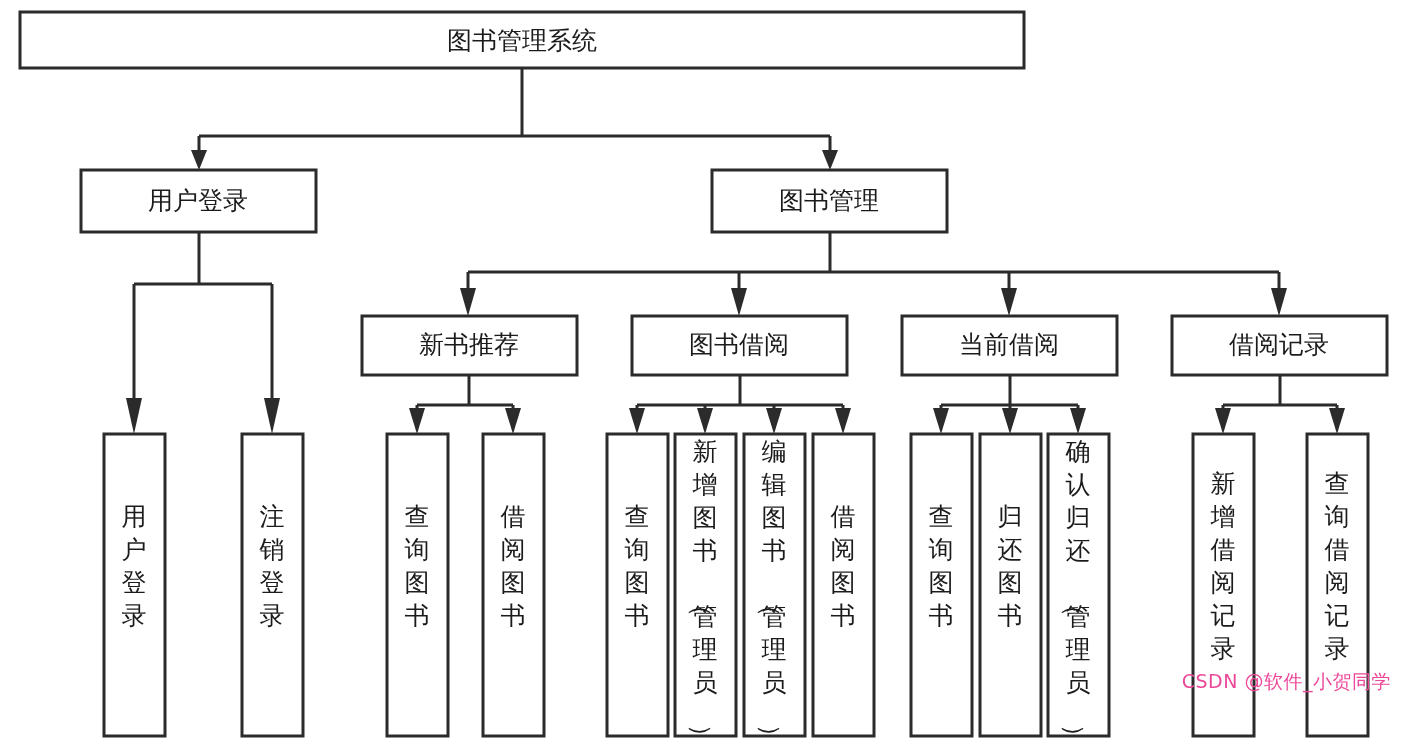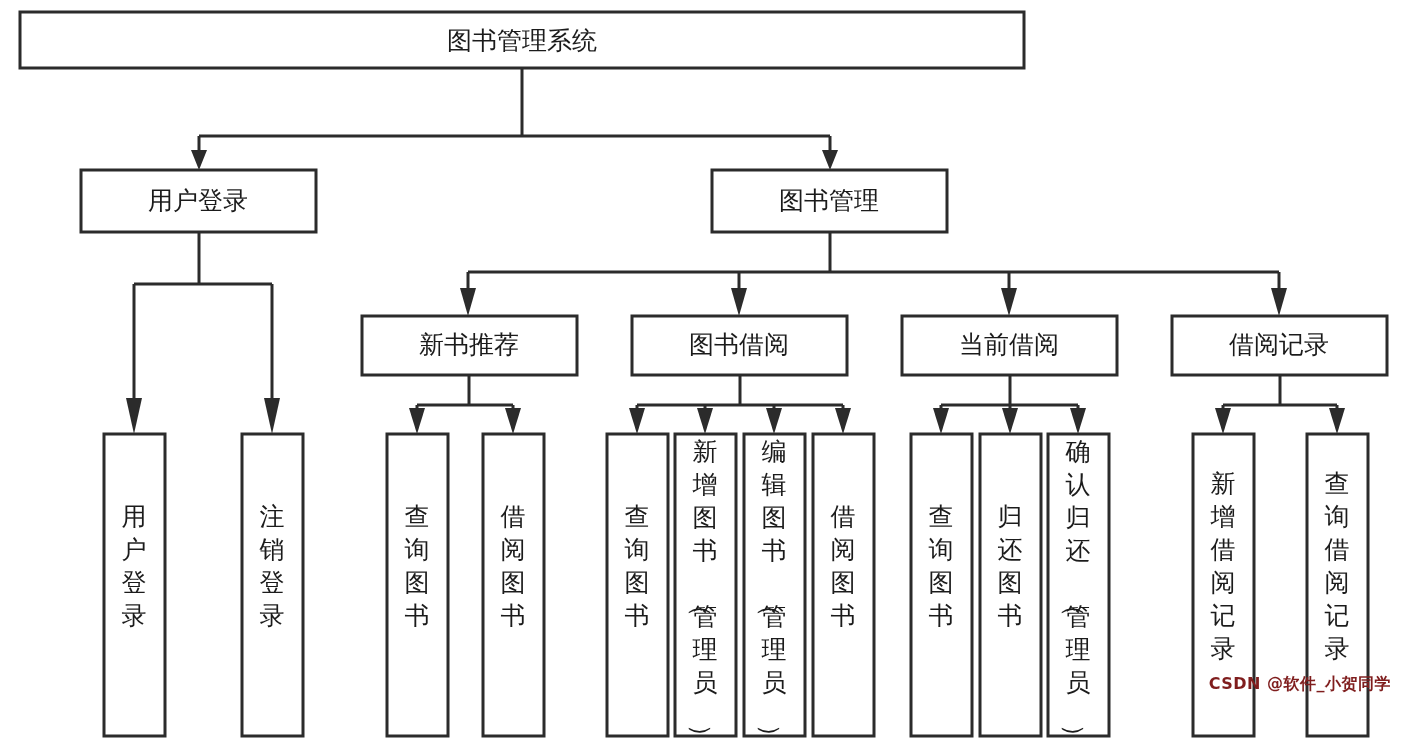--- a/index.html
+++ b/index.html
@@ -61,26 +61,25 @@
     font-family: "DejaVu Sans", "Liberation Sans", sans-serif;
     font-size: 25px;
     fill: #1b1b1b;
     text-anchor: middle;
   }
   .watermark {
     position: absolute;
     right: 14px;
     bottom: 6px;
     font-family: "DejaVu Sans", "Liberation Sans", sans-serif;
-    font-size: 16px;
-    color: #7f1d1d;
+    font-size: 19px;
+    color: #ec4899;
     letter-spacing: 0.5px;
     white-space: nowrap;
     user-select: none;
-    font-weight: bold;
   }
 </style>
 </head>
 <body>
 
 <div id="diagram-root">
 
   <svg id="flowchart" viewBox="0 0 1405 747" xmlns="http://www.w3.org/2000/svg">
 
     <g>

